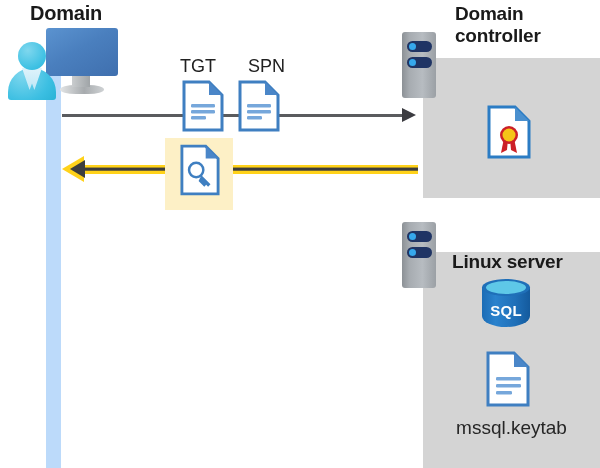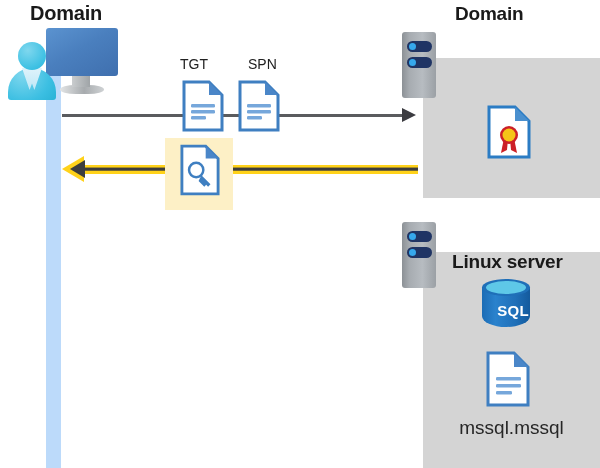--- a/index.html
+++ b/index.html
@@ -126,21 +126,21 @@
   .doc svg { display:block; }
 
   #tgt-doc { left: 182px; top: 80px; }
   #spn-doc { left: 238px; top: 80px; }
   #key-doc { left: 180px; top: 144px; }
   #cert-doc{ left: 487px; top: 105px; }
   #keytab-doc { left: 486px; top: 351px; }
 
   .doc-label {
     position: absolute;
-    font-size: 14px;
+    font-size: 18px;
     color: #212121;
   }
   #tgt-label { left: 180px; top: 56px; }
   #spn-label { left: 248px; top: 56px; }
 
   
   #key-highlight {
     left: 165px; top: 138px;
     width: 68px; height: 72px;
     background: #fdf0c6;
@@ -200,21 +200,20 @@
     background: #5ec8e8;
   }
   #sql-text {
     left: 4px; top: 24px;
     width: 48px;
     text-align: center;
     font-size: 15px;
     font-weight: bold;
     color: #ffffff;
     letter-spacing: 0.3px;
-    padding-left: 7px;
   }
 
   #keytab-label {
     left: 423px; top: 417px;
     width: 177px;
     text-align: center;
     font-size: 19px;
     color: #262626;
   }
 </style>
@@ -224,20 +223,21 @@
 <div id="diagram">
 
   <div class="abs" id="client-lifeline"></div>
 
   <div class="abs panel" id="dc-panel"></div>
   <div class="abs panel" id="linux-panel"></div>
 
   <div class="abs title" id="client-title">Domain</div>
   <div class="abs title" id="dc-title">
     <div>Domain</div>
+    <div>controller</div>
   </div>
   <div class="abs title" id="linux-title">Linux server</div>
 
   <div class="abs" id="client-pc">
     <div class="abs" id="pc-base"></div>
     <div class="abs" id="pc-neck"></div>
     <div class="abs" id="pc-monitor"></div>
     <div class="abs" id="person-body"></div>
     <div class="abs" id="person-collar"></div>
     <div class="abs" id="person-head"></div>
@@ -312,15 +312,15 @@
 
   <div class="doc" id="keytab-doc">
     <svg width="44" height="56" viewBox="0 0 44 56">
       <path d="M2 2 H28 L42 16 V54 H2 Z" fill="#ffffff" stroke="#3f7fc1" stroke-width="3"></path>
       <path d="M28 2 L42 16 H28 Z" fill="#4a86c8"></path>
       <rect x="10" y="26" width="25" height="3.6" rx="1.3" fill="#76a7db"></rect>
       <rect x="10" y="33" width="25" height="3.6" rx="1.3" fill="#76a7db"></rect>
       <rect x="10" y="40" width="16" height="3.6" rx="1.3" fill="#76a7db"></rect>
     </svg>
   </div>
-  <div class="abs" id="keytab-label">mssql.mssql</div>
+  <div class="abs" id="keytab-label">mssql.keytab</div>
 
 </div>
 
 </body></html>

